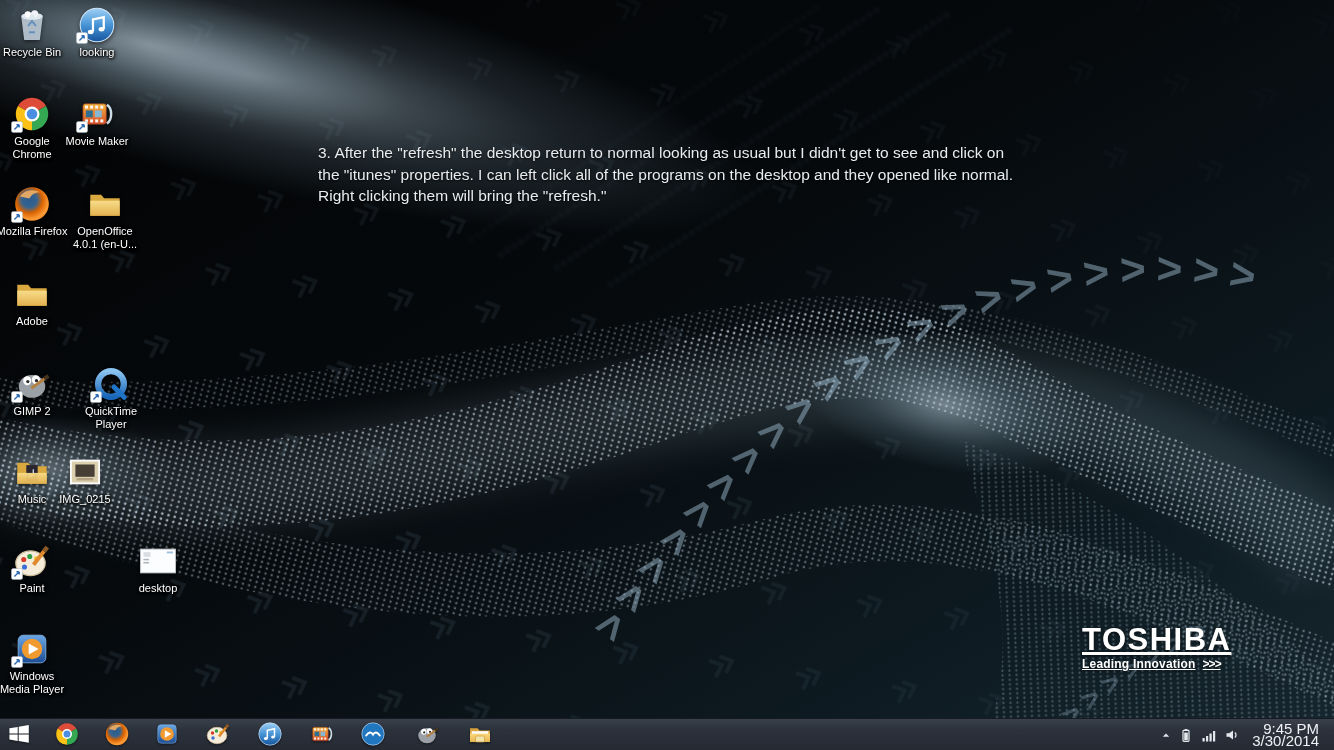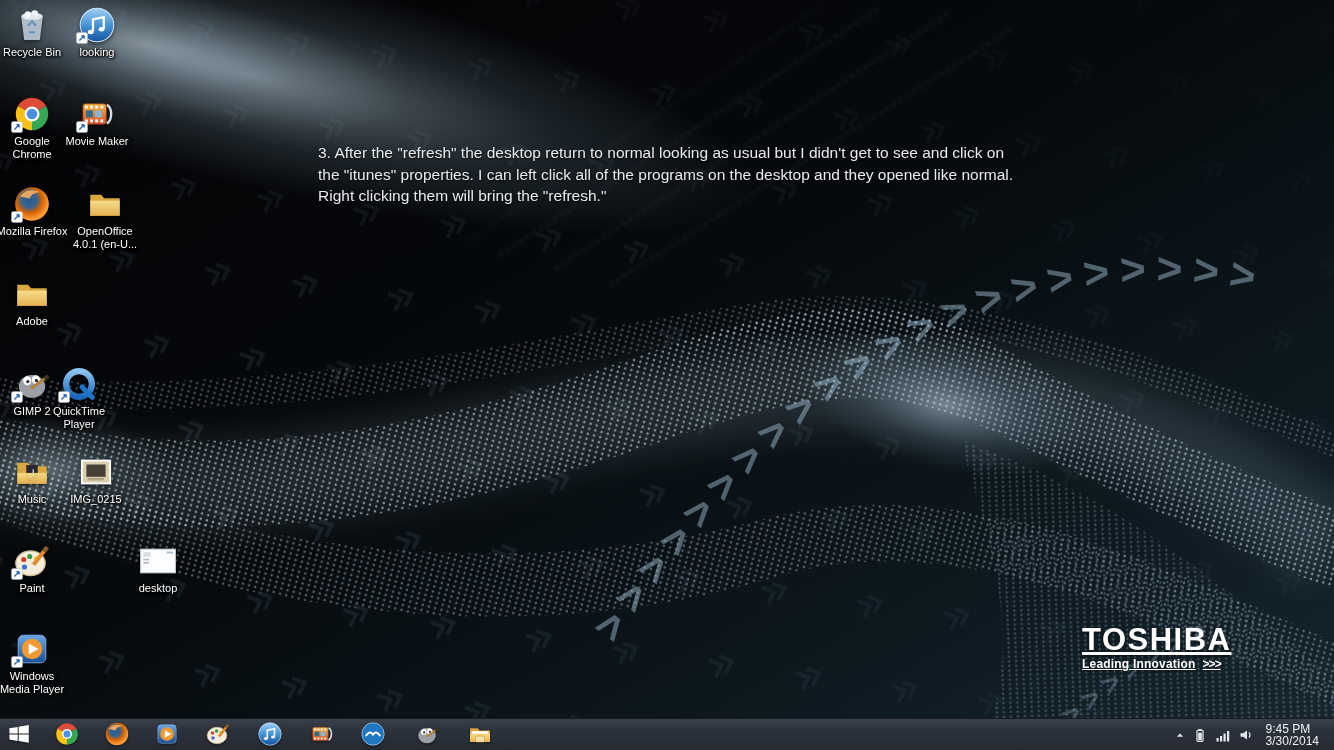--- a/index.html
+++ b/index.html
@@ -27,21 +27,21 @@
   .chev{margin-left:7px;letter-spacing:-1px;}
 
   
   .taskbar{position:absolute;left:0;bottom:0;width:1334px;height:32px;box-sizing:border-box;
            background:linear-gradient(180deg,#3a414c 0%,#2c323c 35%,#252a33 100%);
            border-top:1px solid #161a21;}
   .tbtn{position:absolute;top:3px;width:26px;height:26px;padding:0;margin:0;border:none;background:transparent;cursor:pointer;}
   .tsvg{width:24px;height:24px;filter:drop-shadow(0 1px 1px rgba(0,0,0,.5));}
   .tray{position:absolute;right:0;top:0;height:32px;display:flex;align-items:center;gap:7px;padding-right:15px;}
   .trayb{border:none;background:transparent;padding:0;margin:0;display:flex;align-items:center;cursor:pointer;}
-  .clock{margin-left:5px;font-size:12px;line-height:12.5px;color:#eef1f5;cursor:pointer;}
+  .clock{margin-left:5px;text-align:right;font-size:15px;line-height:12.5px;color:#eef1f5;cursor:pointer;}
 </style>
 </head>
 <body>
 
 <svg width="0" height="0" style="position:absolute">
 <defs>
   <linearGradient id="g-it" x1="0" y1="0" x2="0" y2="1">
     <stop offset="0" stop-color="#9fd0f5"></stop>
         <stop offset="0.5" stop-color="#4794d6"></stop>
         <stop offset="1" stop-color="#15549e"></stop>
@@ -379,40 +379,40 @@
     <div class="iconwrap">
         <svg class="dsvg">
           <use href="#i-gimp"></use>
         </svg>
       <svg class="sarrow">
           <use href="#i-arrow"></use>
         </svg>
       </div>
     <div class="dlabel">GIMP 2</div>
   </div>
-  <div class="ditem" style="left:43px;top:365px">
+  <div class="ditem" style="left:75px;top:365px">
     <div class="iconwrap">
         <svg class="dsvg">
           <use href="#i-qt"></use>
         </svg>
       <svg class="sarrow">
           <use href="#i-arrow"></use>
         </svg>
       </div>
     <div class="dlabel">QuickTime Player</div>
   </div>
   <div class="ditem" style="left:-4px;top:453px">
     <div class="iconwrap">
         <svg class="dsvg">
           <use href="#i-musicfolder"></use>
         </svg>
       </div>
     <div class="dlabel">Music</div>
   </div>
-  <div class="ditem" style="left:60px;top:453px">
+  <div class="ditem" style="left:49px;top:453px">
     <div class="iconwrap">
         <svg class="dsvg">
           <use href="#i-photo"></use>
         </svg>
       </div>
     <div class="dlabel">IMG_0215</div>
   </div>
   <div class="ditem" style="left:-4px;top:542px">
     <div class="iconwrap">
         <svg class="dsvg">

